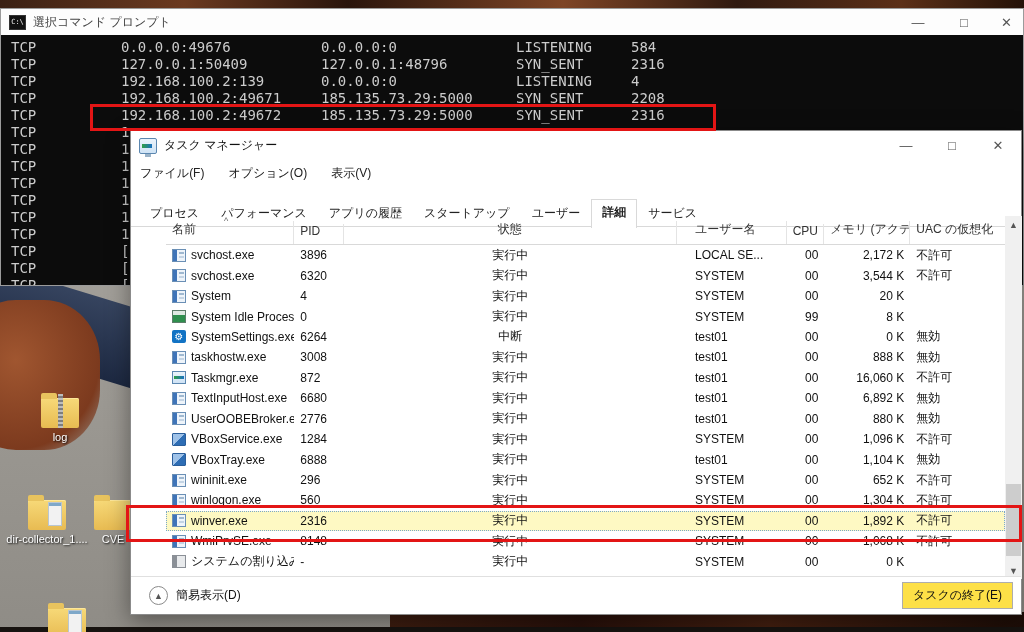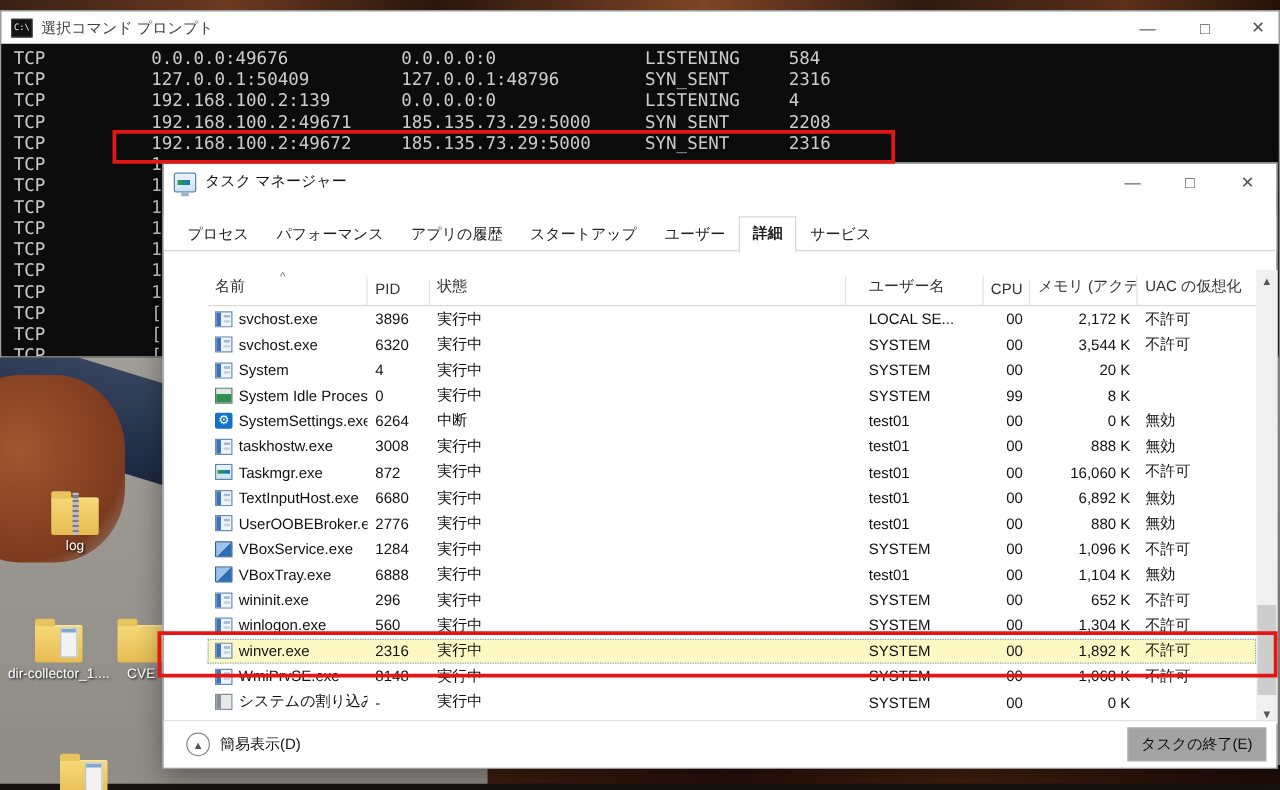--- a/index.html
+++ b/index.html
@@ -71,21 +71,21 @@
     font-weight:bold;}
   
   .tm-table{position:absolute;left:35px;top:85px;width:839px;}
   .tm-head{display:flex;height:28px;border-bottom:1px solid #d9d9d9;position:relative;
     align-items:flex-end;color:#333;}
   .hcell{box-sizing:border-box;padding:0 6px 6px;border-right:1px solid #e4e4e4;
     overflow:hidden;white-space:nowrap;}
   .sortcaret{position:absolute;top:0;left:58px;font-size:9px;color:#666;}
   .c-name{width:130px;}
   .c-pid{width:50px;}
-  .c-status{width:338px;}
+  .c-status{width:338px;text-align:center;}
   .c-user{width:99px;margin-left:12px;}
   .c-cpu{width:38px;text-align:right;}
   .c-mem{width:87px;text-align:right;}
   .c-uac{width:96px;}
   .tm-row{display:flex;height:20.45px;align-items:center;color:#111;}
   .tm-row .cell{box-sizing:border-box;padding:0 6px;overflow:hidden;white-space:nowrap;}
   .tm-row.selected{background:#fef9c3;outline:1px dotted #7aa7cc;outline-offset:-1px;}
   .namewrap{display:flex;align-items:center;gap:5px;}
   .picon{width:14px;height:13px;flex:0 0 14px;position:relative;display:inline-block;}
   .icon-app{background:linear-gradient(90deg,#3f74b8 30%,#eef4fa 30%);border:1px solid #6a8fb5;box-sizing:border-box;}
@@ -105,21 +105,21 @@
     display:flex;align-items:center;justify-content:center;}
   .sarrow.up{top:0;}
   .sarrow.down{bottom:0;}
   .sthumb{position:absolute;left:1px;width:15px;top:268px;height:72px;background:#cdcdcd;}
   
   .tm-footer{position:absolute;left:0;right:0;bottom:0;height:37px;border-top:1px solid #e0e0e0;
     background:#fff;display:flex;align-items:center;}
   .simple-toggle{display:flex;align-items:center;gap:8px;margin-left:18px;color:#111;}
   .circ{width:17px;height:17px;border:1px solid #8a8a8a;border-radius:50%;font-size:9px;
     display:flex;align-items:center;justify-content:center;color:#555;}
-  .endtask{margin-left:auto;margin-right:8px;background:#a3a3a3;border:1px solid #adadad;
+  .endtask{margin-left:auto;margin-right:8px;background:#fde047;border:1px solid #adadad;
     padding:4px 10px;font-size:12px;color:#111;}
 </style>
 </head>
 <body>
 
 <div class="desktop">
   <div class="bg-topstrip"></div>
   <div class="bg-tarp"></div>
   <div class="bg-rust"></div>
   <div class="bg-bottom-maroon"></div>
@@ -286,20 +286,28 @@
   <div class="tm-title">
     <div class="tm-ico"></div>
     <span class="txt">タスク マネージャー</span>
     <div class="cmd-ctrls">
       <div class="wbtn">—</div>
       <div class="wbtn">□</div>
       <div class="wbtn">✕</div>
     </div>
   </div>
 
+  <div class="tm-menu">
+
+      <span>ファイル(F)</span>
+
+      <span>オプション(O)</span>
+
+      <span>表示(V)</span>
+    </div>
 
   <div class="tm-tabs">
 
       <div class="tab">プロセス</div>
 
       <div class="tab">パフォーマンス</div>
 
       <div class="tab">アプリの履歴</div>
 
       <div class="tab">スタートアップ</div>

